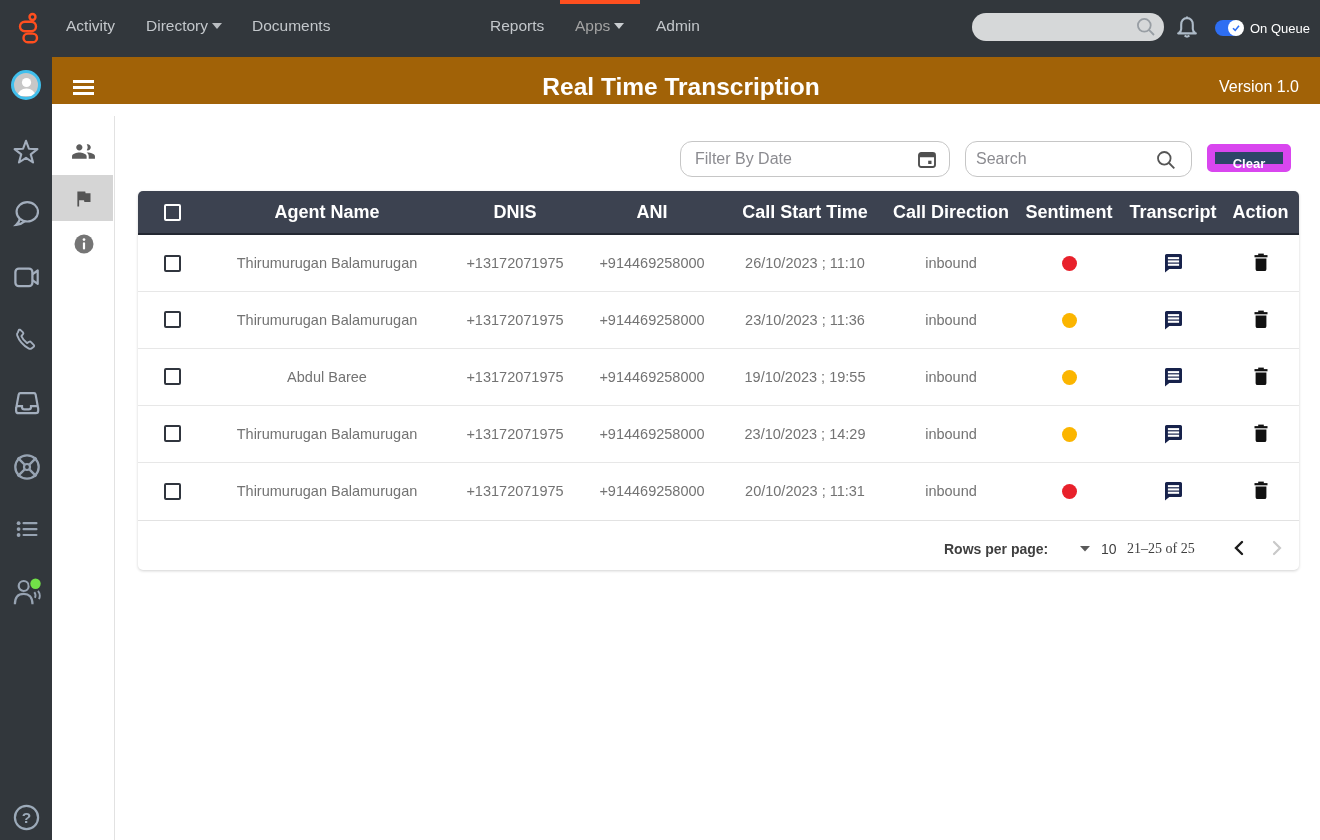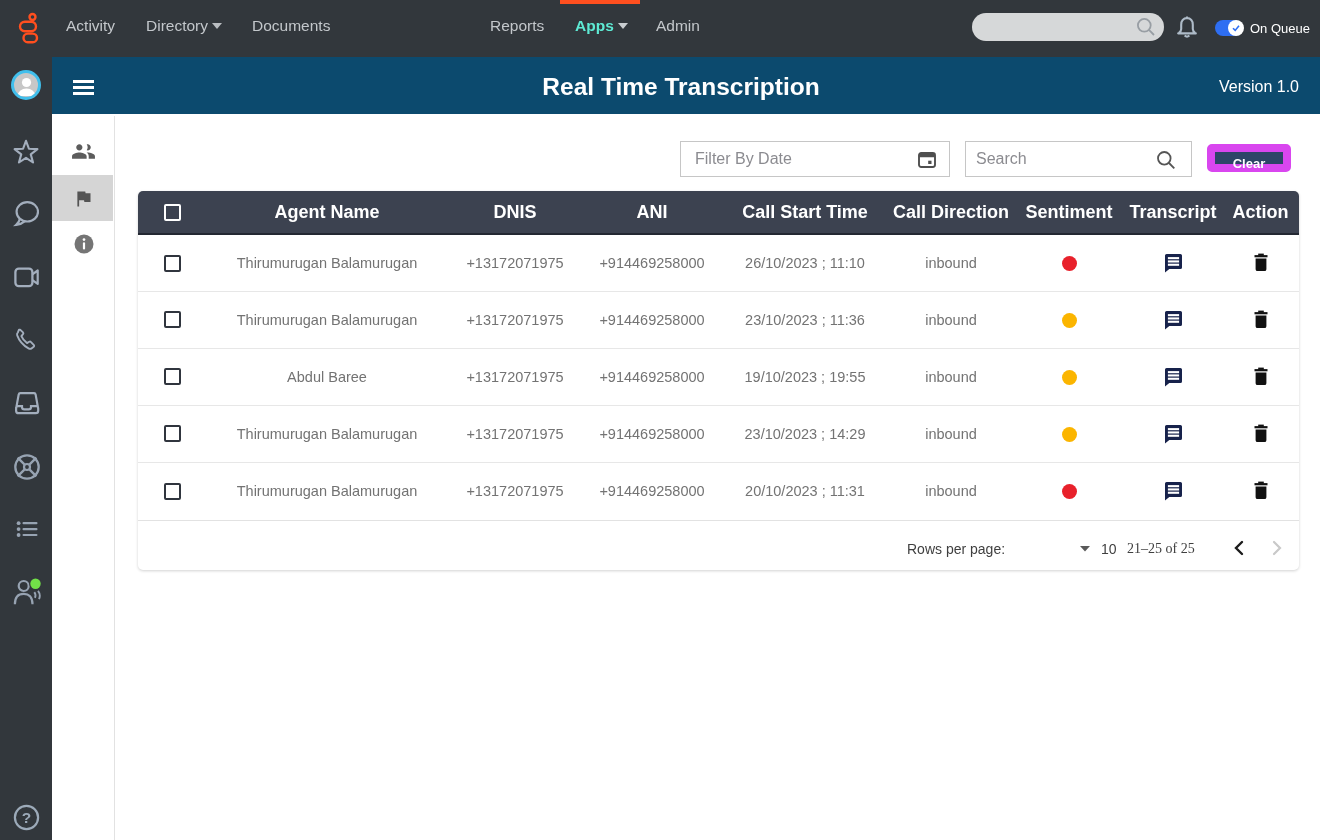--- a/index.html
+++ b/index.html
@@ -4,41 +4,41 @@
 <style>
   * { margin:0; padding:0; box-sizing:border-box; }
   html,body { width:1320px; height:840px; overflow:hidden; background:#fff;
     font-family:"Liberation Sans", sans-serif; }
   .abs { position:absolute; }
 
   
   #topbar { position:absolute; left:0; top:0; width:1320px; height:57px; background:#32373c; }
   #apps-strip { position:absolute; left:560px; top:0; width:80px; height:4px; background:#ff4f1f; }
   .nav { position:absolute; top:0; height:57px; line-height:51px; color:#c3c7cb; font-size:15.5px; }
-  .nav.active { color:#5eead4; font-weight:bold; }
+  .nav.active { color:#a3a3a3; font-weight:normal; }
   .caret { display:inline-block; width:0; height:0; border-left:5px solid transparent;
     border-right:5px solid transparent; border-top:6px solid #b9bdc1; vertical-align:middle; margin-left:4px; margin-top:-2px;}
   #searchpill { position:absolute; left:972px; top:13px; width:192px; height:28px; border-radius:14px; background:#d6d8d9; }
 
   
-  #appheader { position:absolute; left:52px; top:57px; width:1268px; height:57px; background:#0c4a6e; }
+  #appheader { position:absolute; left:52px; top:57px; width:1268px; height:47px; background:#a16207; }
   #title { position:absolute; left:-5px; top:0; width:100%; height:59px; line-height:59px;
      text-align:center; color:#fff; font-size:24.5px; font-weight:bold; }
   #version { position:absolute; right:21px; top:0; height:59px; line-height:59px; color:#fff; font-size:16px; }
   .hbar { position:absolute; left:21px; width:21px; height:3.4px; background:#fff; }
 
   
   #sidebar { position:absolute; left:0; top:57px; width:52px; height:783px; background:#32373c; z-index:5; }
 
   
   #rail { position:absolute; left:52px; top:116px; width:63px; height:724px; background:#fff; border-right:1px solid #e2e2e2; }
   #flagblock { position:absolute; left:0; top:59px; width:61px; height:46px; background:#d5d5d5; }
 
   
-  .input { position:absolute; top:141px; height:36px; border:1px solid #c6c6c6; border-radius:0; background:#fff;
+  .input { position:absolute; top:141px; height:36px; border:1px solid #c6c6c6; border-radius:12px; background:#fff;
     color:#8b8b90; font-size:16px; line-height:34px; }
   #datein  { left:680px; width:270px; padding-left:14px; }
   #searchin{ left:965px; width:227px; padding-left:10px; }
   #clearbtn{ position:absolute; left:1207px; top:144px; width:84px; height:28px; background:#2e4568;
     border:8px solid #d946ef; border-radius:5px; color:#fff; font-size:13px; font-weight:bold;
     text-align:center; line-height:24px; }
 
   
   #card { position:absolute; left:138px; top:191px; width:1161px; height:379px; background:#fff;
     border-radius:5px; box-shadow:0 1px 3px rgba(0,0,0,.18); }
@@ -318,21 +318,21 @@
       </svg></td>
       <td><svg width="14" height="19" viewBox="0 0 14 19" style="vertical-align:middle">
         <rect x="4.2" y="0.6" width="5.6" height="2.2" fill="#111"></rect>
         <rect x="0.5" y="2.1" width="13" height="2.2" fill="#111"></rect>
         <path d="M1.6 5.6 L12.4 5.6 L12.4 16.2 A1.9 1.9 0 0 1 10.5 18.1 L3.5 18.1 A1.9 1.9 0 0 1 1.6 16.2 Z" fill="#111"></path>
       </svg></td>
     </tr>
   </tbody>
 </table>
 <div id="tfoot">
-  <div class="abs" style="left:769px;top:3px;height:50px;line-height:50px;">Rows per page:</div>
+  <div class="abs" style="left:806px;top:3px;height:50px;line-height:50px;font-weight:bold;">Rows per page:</div>
   <div class="abs" style="left:919px;top:3px;height:50px;line-height:50px;margin-left:44px;">10</div>
   <svg class="abs" style="left:941px;top:24px" width="12" height="8" viewBox="0 0 12 8">
     <path d="M1 1 L6 6.5 L11 1 Z" fill="#5a5a5a"></path>
   </svg>
   <div class="abs" style="left:989px;top:3px;height:50px;line-height:50px;font-family:Liberation Serif, serif;">21–25 of 25</div>
   <svg class="abs" style="left:1095px;top:19px" width="12" height="16" viewBox="0 0 12 16">
     <path d="M9 2 L3 8 L9 14" fill="none" stroke="#1c1c1c" stroke-width="2.4" stroke-linecap="round"></path>
   </svg>
   <svg class="abs" style="left:1133px;top:19px" width="12" height="16" viewBox="0 0 12 16">
     <path d="M3 2 L9 8 L3 14" fill="none" stroke="#c9c9c9" stroke-width="2.2" stroke-linecap="round"></path>

